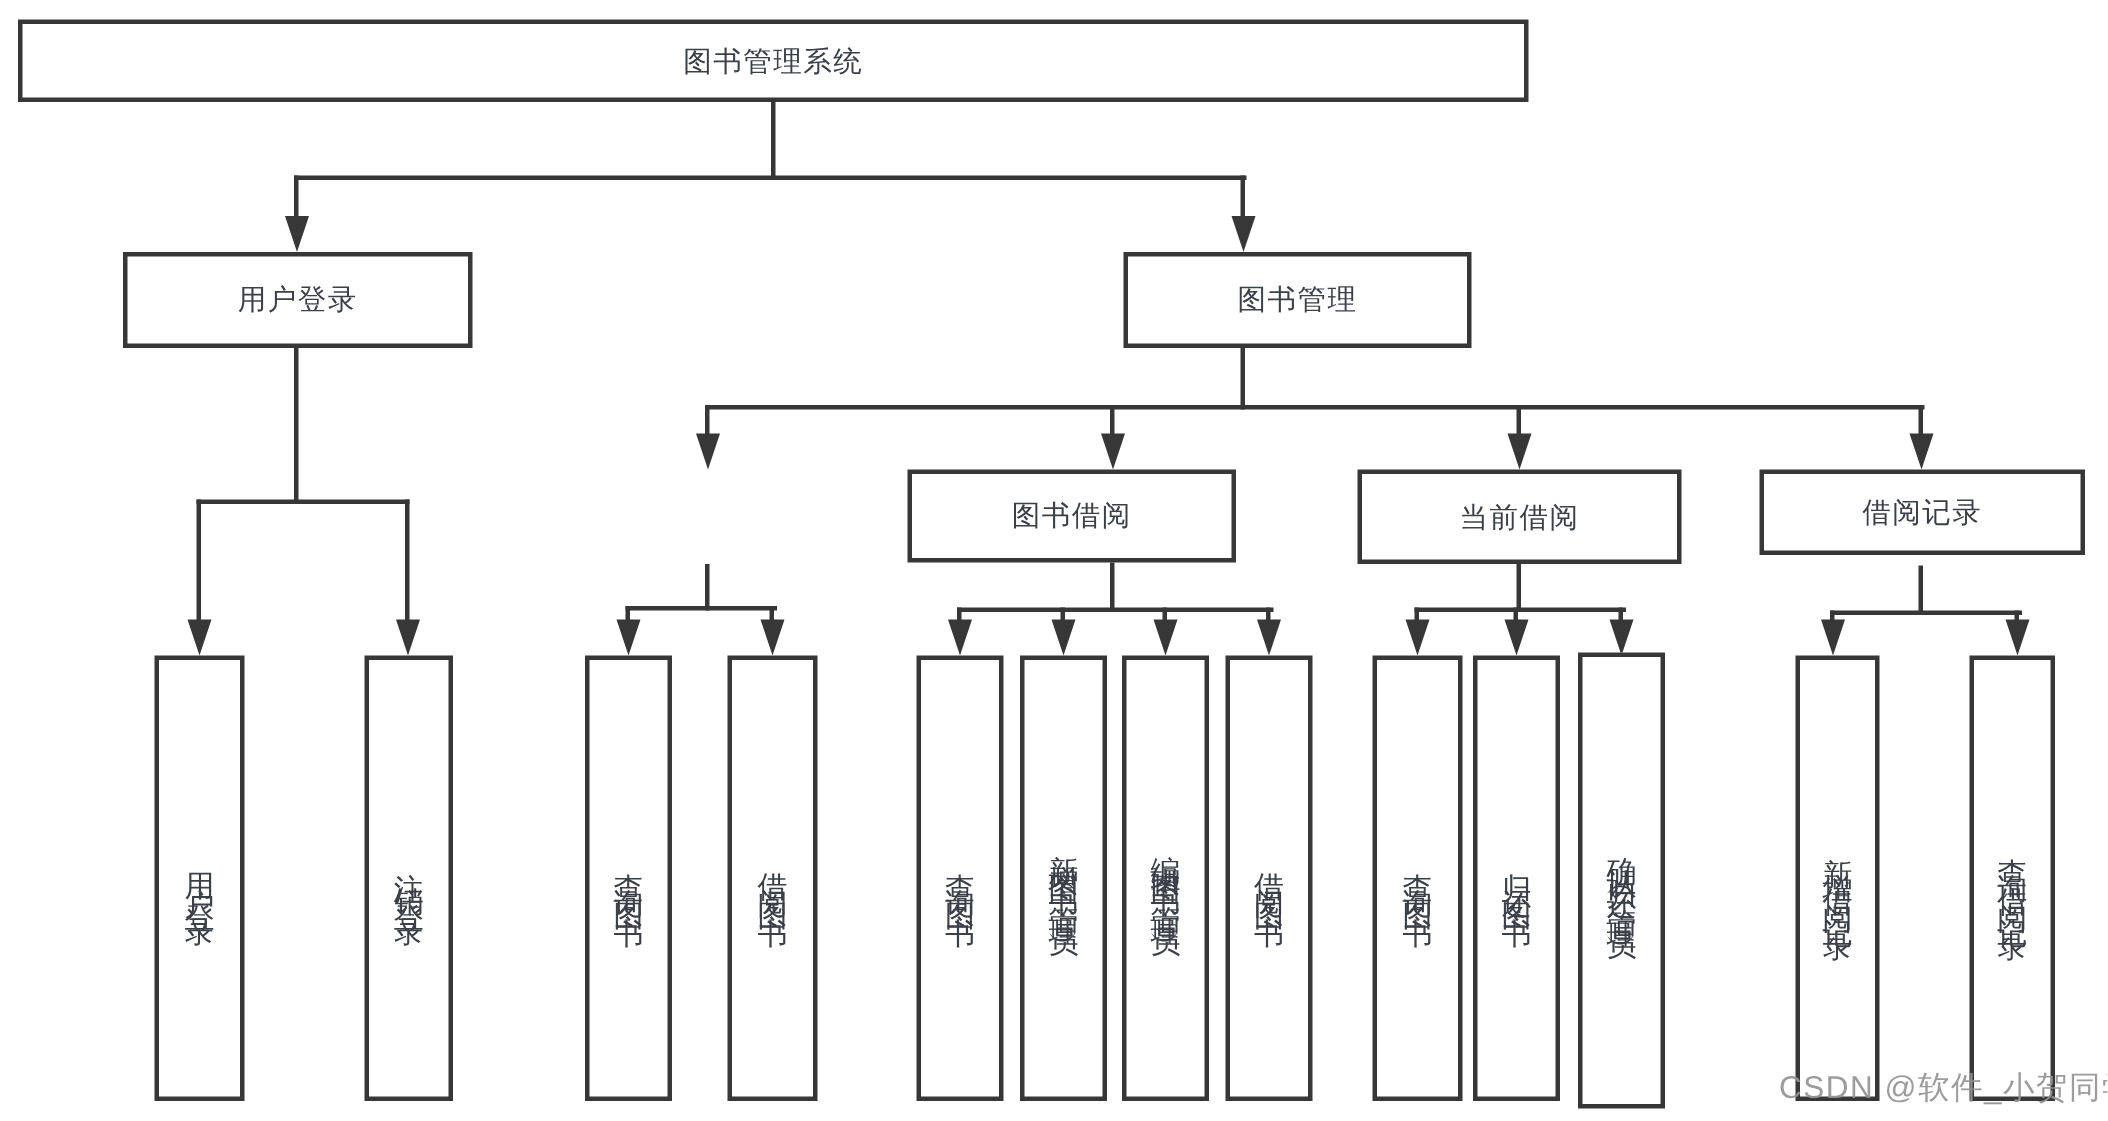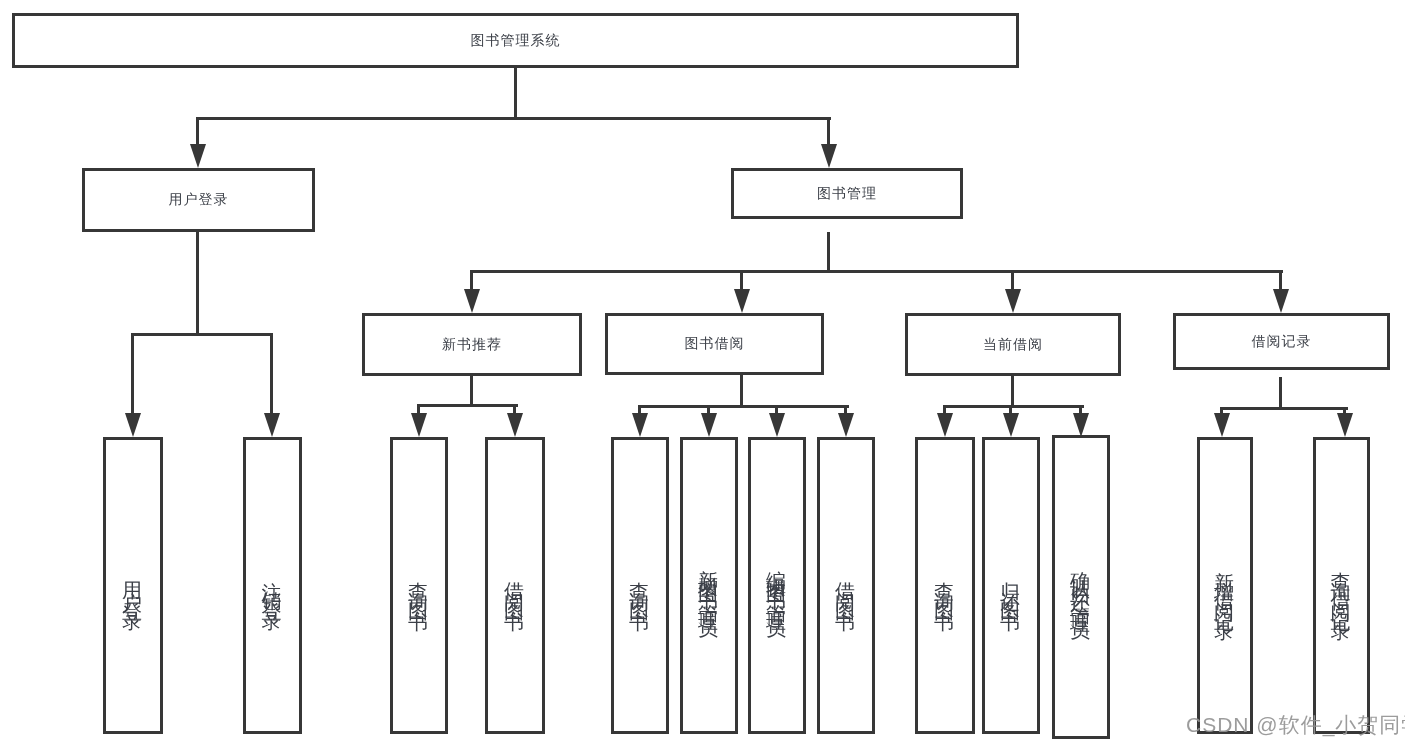--- a/index.html
+++ b/index.html
@@ -13,21 +13,21 @@
   .box{
     position:absolute;
     box-sizing:border-box;
     border:3px solid #373737;
     background:#ffffff;
     display:flex;
     align-items:center;
     justify-content:center;
     color:#3b3f47;
   }
-  .hnode{font-size:14px;letter-spacing:1px;text-align:center;}
+  .hnode{font-size:19px;letter-spacing:1px;text-align:center;}
   .leaf{top:437px;height:297px;}
   .vtext{
     writing-mode:vertical-rl;
     text-orientation:mixed;
     font-size:20px;
     letter-spacing:10px;
     color:#3b3f47;
     white-space:nowrap;
   }
   .vlong{letter-spacing:7px;}
@@ -63,21 +63,21 @@
   <div class="vline" style="left:514px;top:66px;height:53px"></div>
   <div class="hline" style="left:196px;top:117px;width:635px"></div>
   <div class="vline" style="left:196px;top:117px;height:32px"></div>
   <div class="vline" style="left:827px;top:117px;height:32px"></div>
   <div class="arr" style="left:190px;top:144px"></div>
   <div class="arr" style="left:821px;top:144px"></div>
 
   <div class="box hnode" style="left:82px;top:168px;width:233px;height:64px">
     <span>用户登录</span>
   </div>
-  <div class="box hnode" style="left:731px;top:168px;width:232px;height:51px">
+  <div class="box hnode" style="left:749px;top:168px;width:232px;height:64px">
     <span>图书管理</span>
   </div>
 
   <div class="vline" style="left:196px;top:232px;height:104px"></div>
   <div class="hline" style="left:131px;top:333px;width:142px"></div>
   <div class="vline" style="left:131px;top:333px;height:84px"></div>
   <div class="vline" style="left:270px;top:333px;height:84px"></div>
   <div class="arr" style="left:125px;top:413px"></div>
   <div class="arr" style="left:264px;top:413px"></div>
 
@@ -85,23 +85,20 @@
   <div class="hline" style="left:470px;top:270px;width:813px"></div>
   <div class="vline" style="left:470px;top:270px;height:24px"></div>
   <div class="vline" style="left:740px;top:270px;height:24px"></div>
   <div class="vline" style="left:1011px;top:270px;height:24px"></div>
   <div class="vline" style="left:1279px;top:270px;height:24px"></div>
   <div class="arr" style="left:464px;top:289px"></div>
   <div class="arr" style="left:734px;top:289px"></div>
   <div class="arr" style="left:1005px;top:289px"></div>
   <div class="arr" style="left:1273px;top:289px"></div>
 
-  <div class="box hnode" style="left:362px;top:313px;width:220px;height:63px">
-    <span>新书推荐</span>
-  </div>
   <div class="box hnode" style="left:605px;top:313px;width:219px;height:62px">
     <span>图书借阅</span>
   </div>
   <div class="box hnode" style="left:905px;top:313px;width:216px;height:63px">
     <span>当前借阅</span>
   </div>
   <div class="box hnode" style="left:1173px;top:313px;width:217px;height:57px">
     <span>借阅记录</span>
   </div>
 

